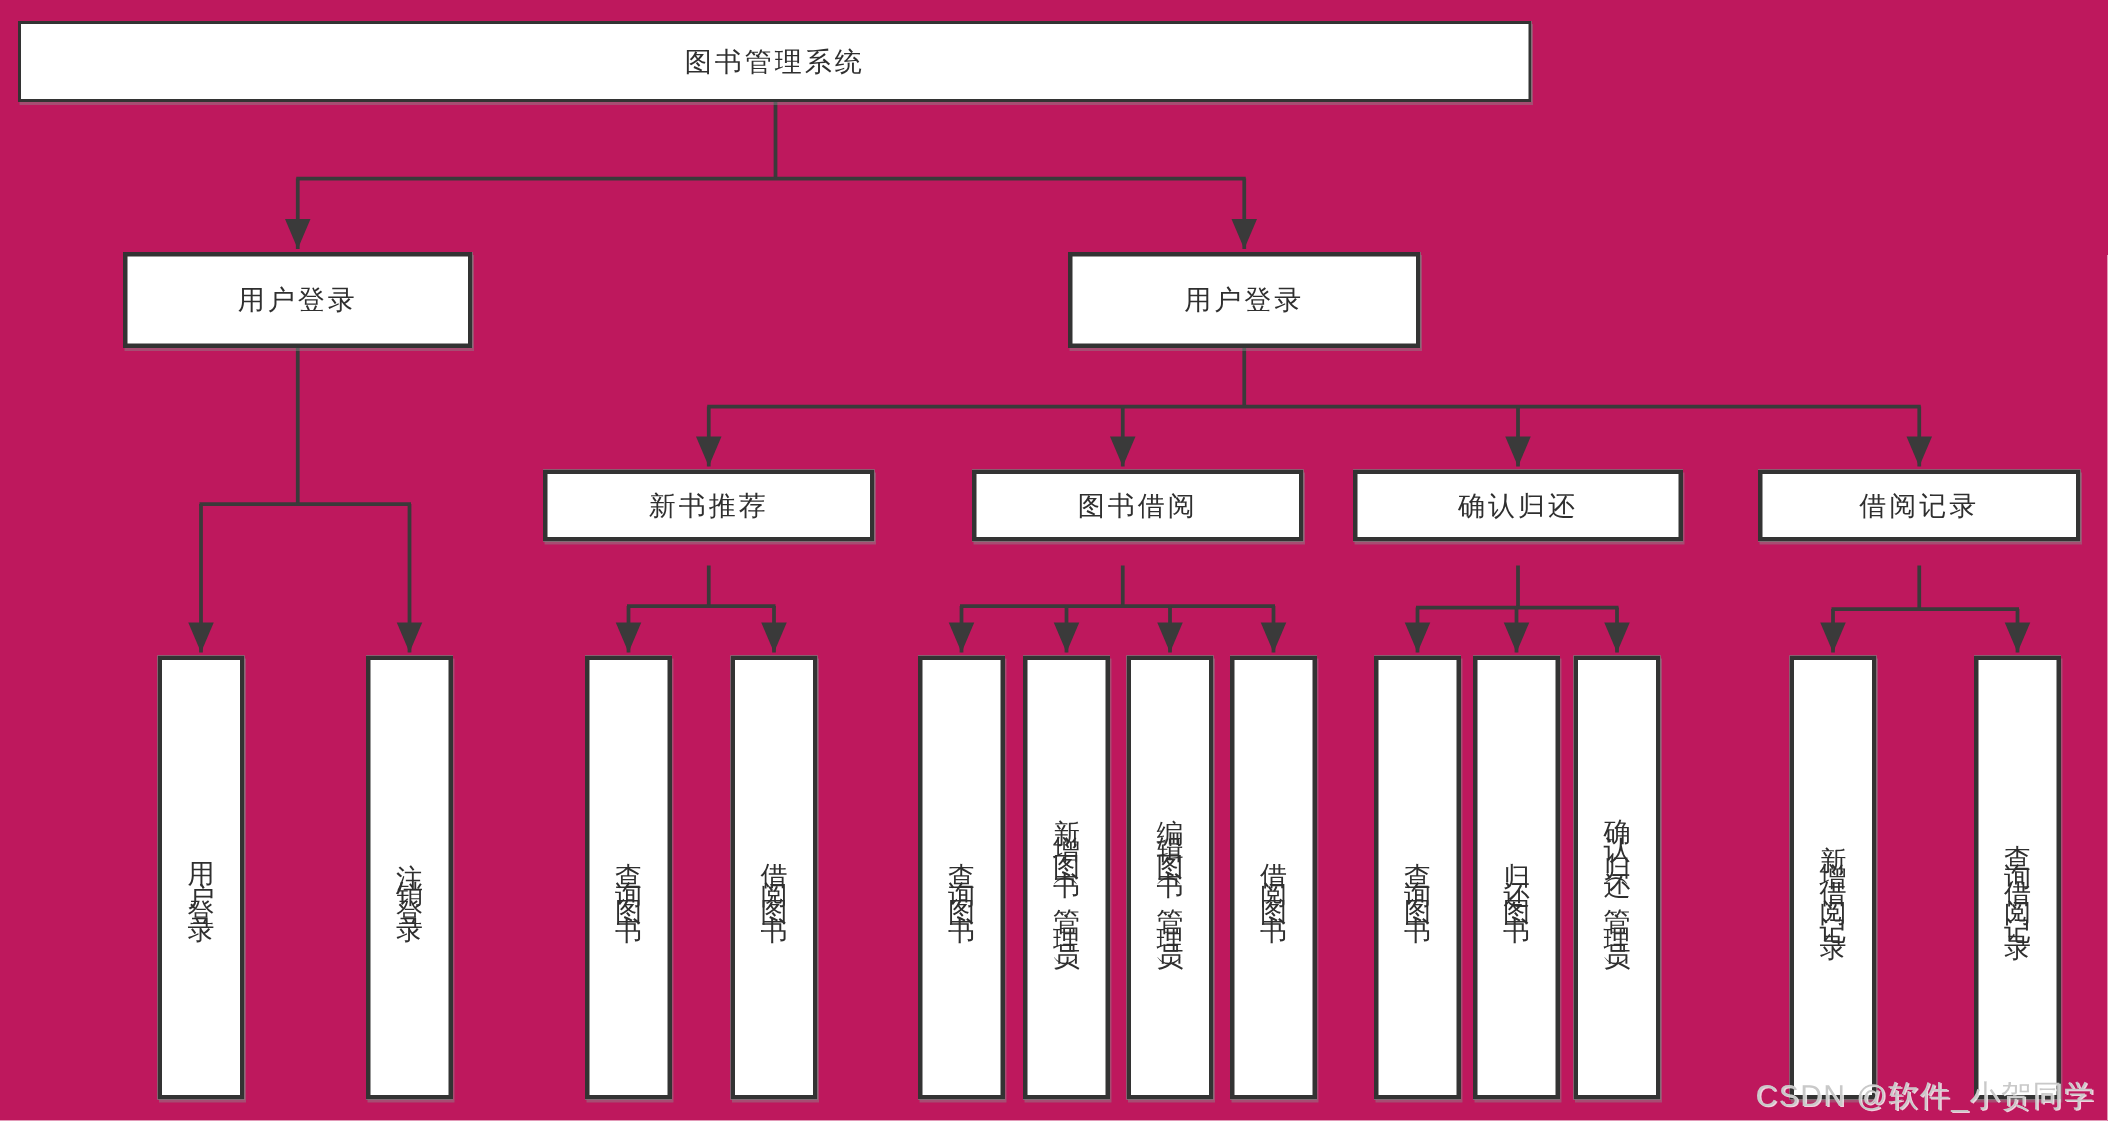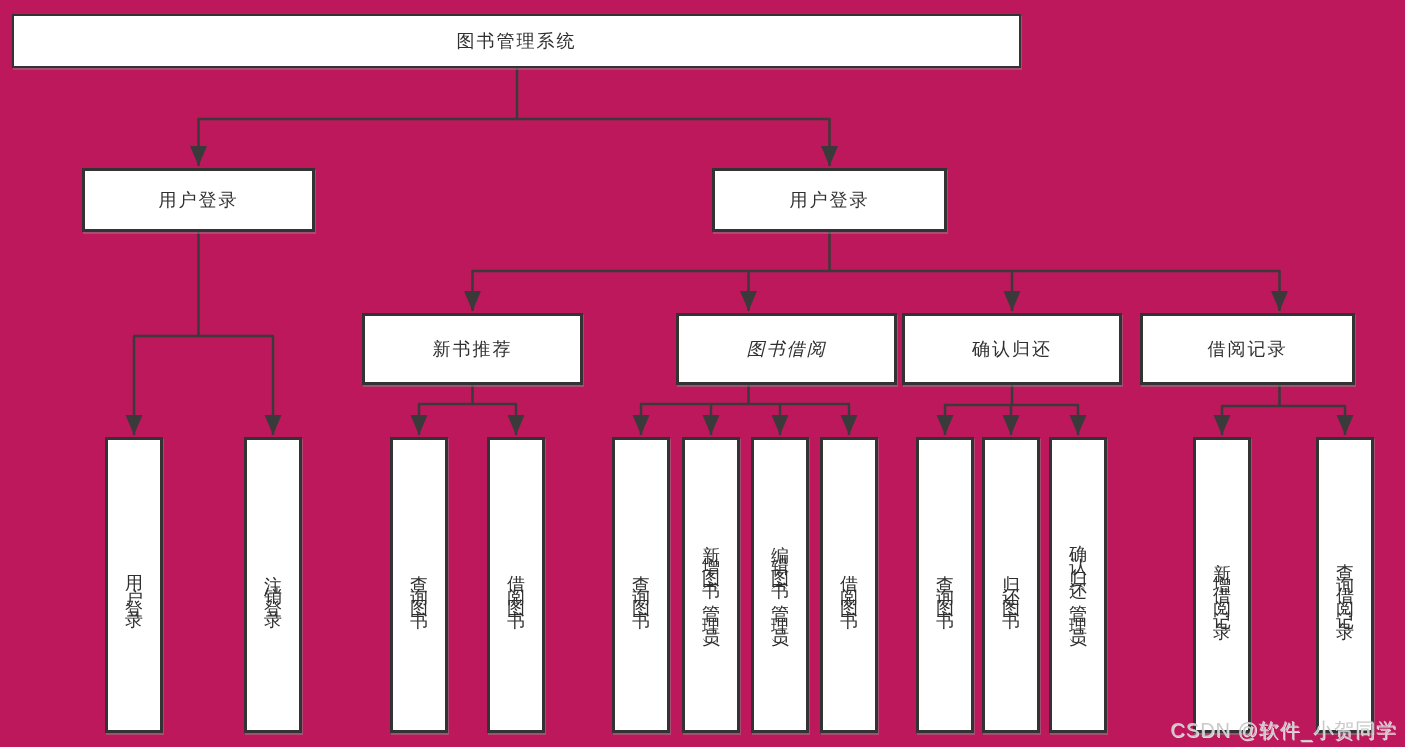--- a/index.html
+++ b/index.html
@@ -29,21 +29,21 @@
     font-size: 18px;
     letter-spacing: 2px;
     box-shadow: 1px 2px 0 rgba(140,140,140,0.45);
     white-space: nowrap;
   }
   .box.root {
     left: 12px; top: 14px; width: 1009px; height: 54px;
     border-width: 2px;
   }
   .lvl2 { width: 233px; height: 64px; top: 168px; }
-  .lvl3 { width: 221px; height: 72px; top: 313px; }
+  .lvl3 { width: 221px; height: 48px; top: 313px; }
   .col {
     position: absolute;
     top: 437px;
     width: 58px;
     height: 296px;
     background: #ffffff;
     border: 3px solid #333333;
     box-sizing: border-box;
     display: flex;
     align-items: center;
@@ -127,23 +127,23 @@
       <line x1="1345" y1="406" x2="1345" y2="435" marker-end="url(#ah)"></line>
     </g>
   </svg>
 
   <div class="box root">图书管理系统</div>
 
   <div class="box lvl2" style="left:82px;">用户登录</div>
   <div class="box lvl2" style="left:712px;width:235px;">用户登录</div>
 
   <div class="box lvl3" style="left:362px;">新书推荐</div>
-  <div class="box lvl3" style="left:676px;font-style:italic;">图书借阅</div>
+  <div class="box lvl3" style="left:648px;">图书借阅</div>
   <div class="box lvl3" style="left:902px;width:220px;">确认归还</div>
-  <div class="box lvl3" style="left:1140px;width:215px;">借阅记录</div>
+  <div class="box lvl3" style="left:1172px;width:215px;">借阅记录</div>
 
   <div class="col" style="left:105px;">
     <span>用户登录</span>
   </div>
   <div class="col" style="left:244px;">
     <span>注销登录</span>
   </div>
 
   <div class="col" style="left:390px;">
     <span>查询图书</span>

